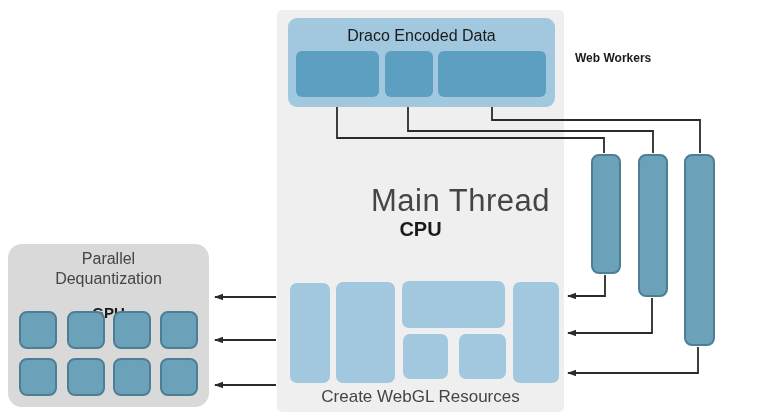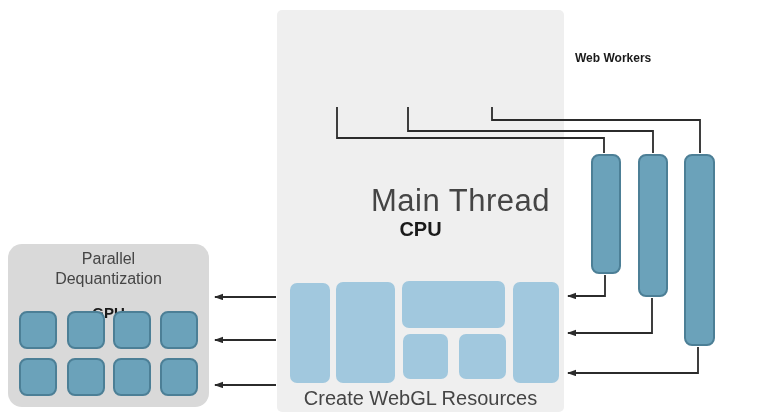--- a/index.html
+++ b/index.html
@@ -31,21 +31,21 @@
     font-weight:bold;color:var(--text-dark,#101010);}
 
   
   .glblock{background:var(--light-blue,#a1c8de);border-radius:7px;}
   .glA{left:13px;top:273px;width:40px;height:100px;}
   .glB{left:59px;top:272px;width:59px;height:101px;}
   .glC{left:125px;top:271px;width:103px;height:47px;}
   .glD{left:126px;top:324px;width:45px;height:45px;}
   .glE{left:182px;top:324px;width:47px;height:45px;}
   .glF{left:236px;top:272px;width:46px;height:101px;}
-  .gl-label{left:0;top:377px;width:287px;text-align:center;font-size:20px;
+  .gl-label{left:0;top:377px;width:287px;text-align:center;font-size:17px;
     color:var(--text-gray,#2e2e2e);}
 
   
   .worker-bar{background:var(--worker-fill,#6ba2ba);
     border:2px solid var(--worker-border,#4c7f96);border-radius:8px;}
   .w1{left:591px;top:154px;width:30px;height:120px;}
   .w2{left:638px;top:154px;width:30px;height:143px;}
   .w3{left:684px;top:154px;width:31px;height:192px;}
 
   
@@ -70,20 +70,26 @@
     pointer-events:none;}
   .line{fill:none;stroke:var(--line-color,#2b2b2b);stroke-width:1.8;}
   .arrowhead{fill:var(--line-color,#2b2b2b);}
 </style>
 </head>
 <body>
 
 <div class="stage">
 
   <div class="abs main-box">
+    <div class="abs draco-box">
+      <div class="abs draco-label">Draco Encoded Data</div>
+      <div class="abs chunk chunk1"></div>
+      <div class="abs chunk chunk2"></div>
+      <div class="abs chunk chunk3"></div>
+    </div>
 
     <div class="abs mt-title">Main Thread</div>
     <div class="abs mt-sub">CPU</div>
 
     <div class="abs glblock glA"></div>
     <div class="abs glblock glB"></div>
     <div class="abs glblock glC"></div>
     <div class="abs glblock glD"></div>
     <div class="abs glblock glE"></div>
     <div class="abs glblock glF"></div>

